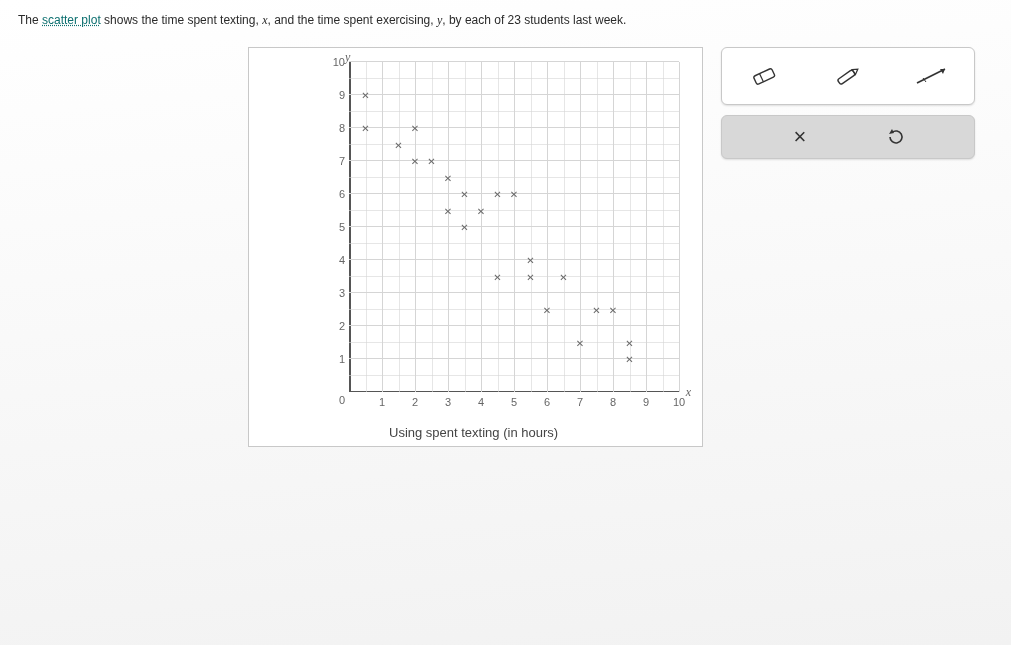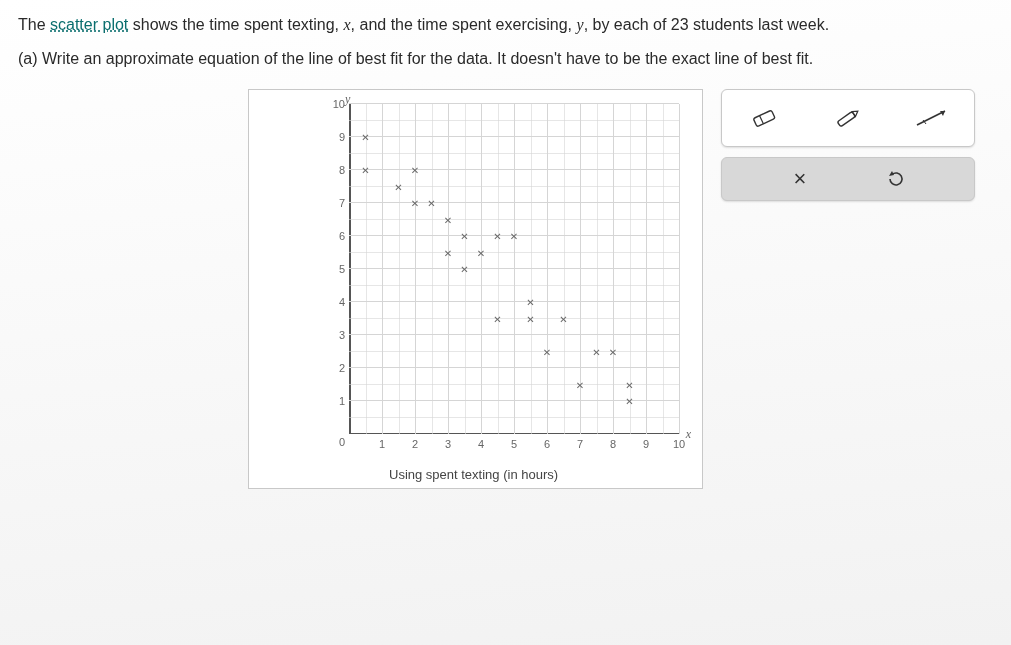--- a/index.html
+++ b/index.html
@@ -1,18 +1,18 @@
 <!DOCTYPE html>
 <html><head>
 <meta charset="utf-8">
 <style>
   * { box-sizing: border-box; margin: 0; padding: 0; }
   html, body { width: 1011px; height: 645px; font-family: Verdana, Geneva, sans-serif; background: #fafafa; color: #333; background: linear-gradient(175deg,#ffffff 0%,#f2f2f2 100%); }
   body { padding: 8px 18px; }
-  .question { font-size: 16px; line-height: 2.1; color: #2a2a2a; }
+  .question { font-size: 12px; line-height: 2.1; color: #2a2a2a; }
   .question .link { color: #0a6e6e; text-decoration: underline dotted; }
   .question .var { font-style: italic; font-family: "Times New Roman", serif; }
 
   .body-area { display: flex; margin-top: 14px; gap: 18px; padding-left: 230px; }
   .chart-wrap { border: 1px solid #c8c8c8; background: #ffffff; padding: 8px 14px 10px 6px; position: relative; width: 455px; height: 400px; }
   .ylabel { position: absolute; left: -86px; top: 120px; font-size: 13px; color: #444; width: 82px; text-align: right; line-height: 1.3; }
   .xlabel { position: absolute; left: 140px; bottom: 6px; font-size: 13px; color: #444; }
 
   .plot { position: absolute; left: 100px; top: 14px; width: 330px; height: 330px; }
   .grid-line { position: absolute; background: #d5d5d5; }
@@ -36,21 +36,20 @@
   .tool-btn.small { width: 28px; height: 28px; font-size: 18px; }
   .x-sym { font-size: 22px; font-weight: 300; font-family: sans-serif; }
 </style>
 </head>
 <body>
 
 <div class="question">
   <p>
     <span>The </span><span class="link">scatter plot</span><span> shows the time spent texting, </span><span class="var">x</span><span>, and the time spent exercising, </span><span class="var">y</span><span>, by each of 23 students last week.</span>
   </p>
-  <p>(a) Write an approximate equation of the line of best fit for the data. It doesn't have to be the exact line of best fit.</p>
 </div>
 
 <div class="body-area">
 
   <div class="chart-wrap">
     <div class="plot" id="plot">
       <div class="axis x"></div>
       <div class="axis y"></div>
       <div class="axis-title ytop">y</div>
       <div class="axis-title xright">x</div>

